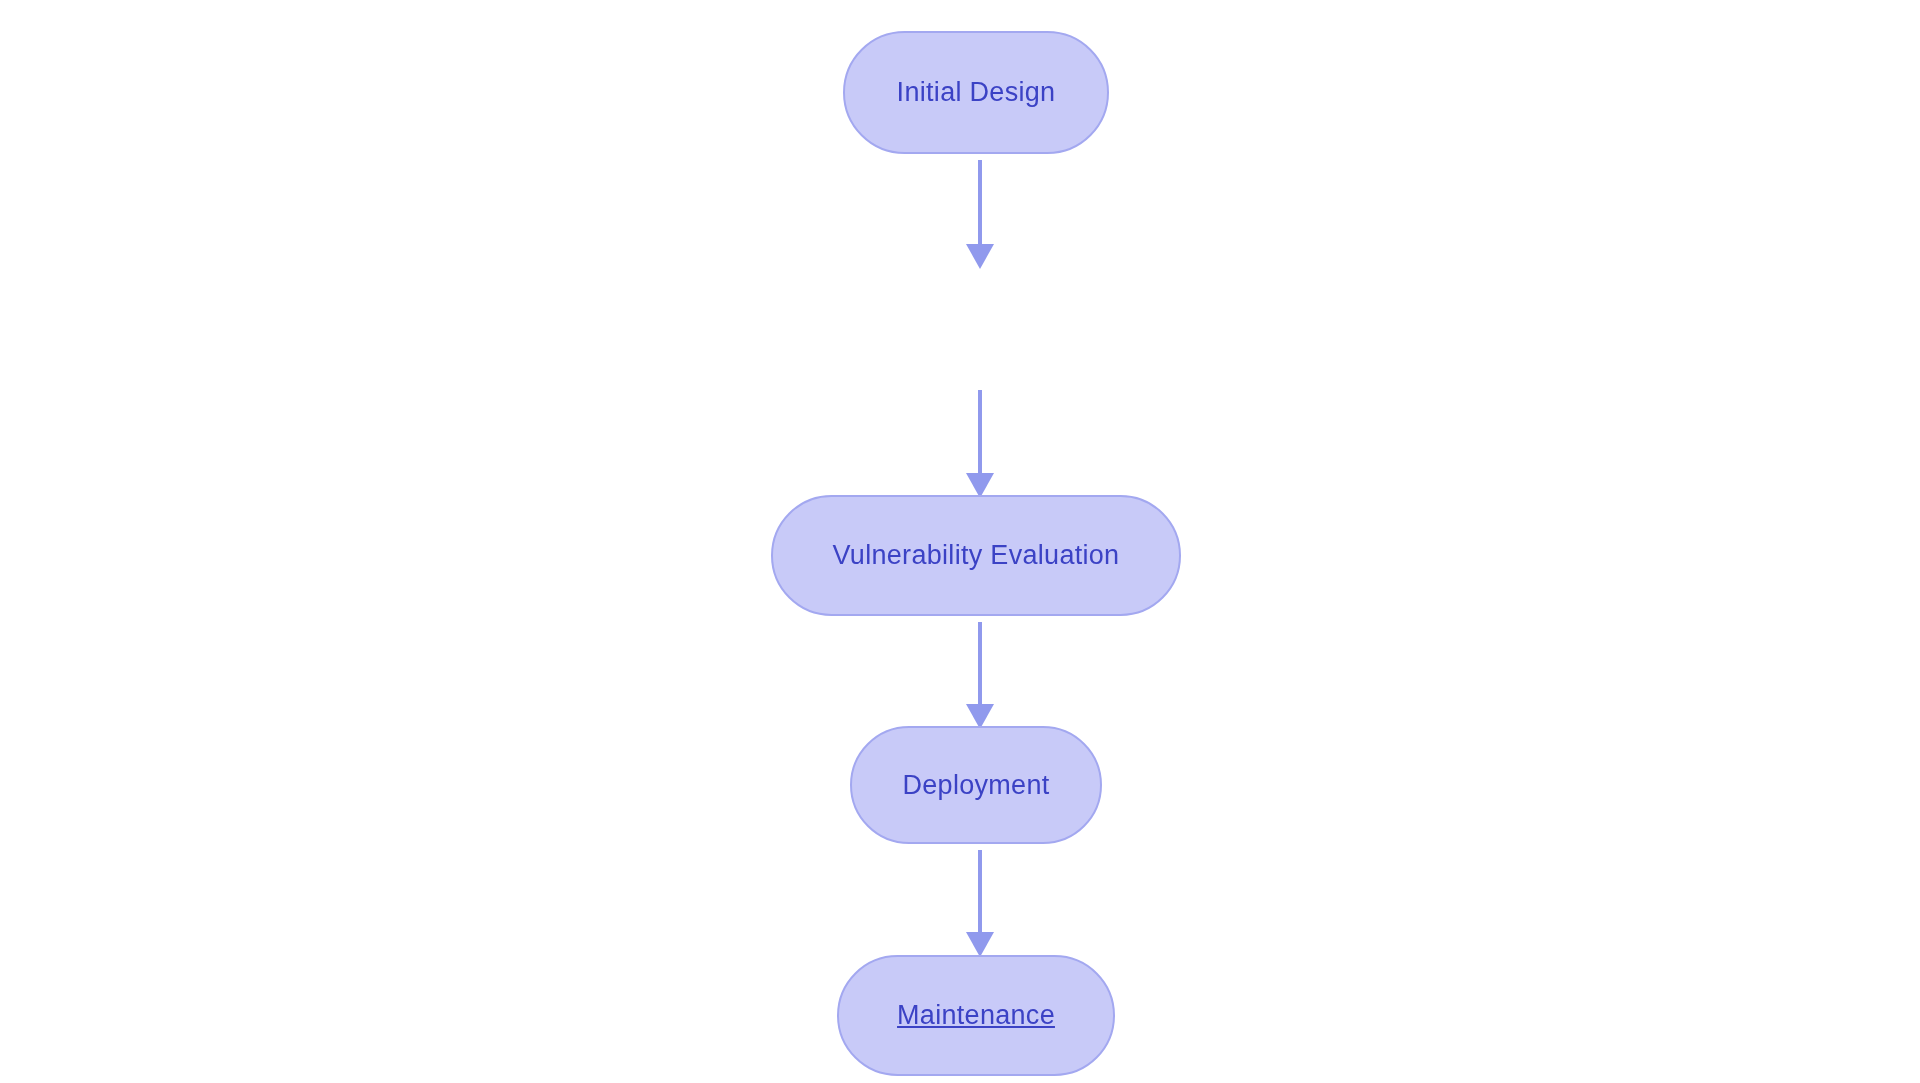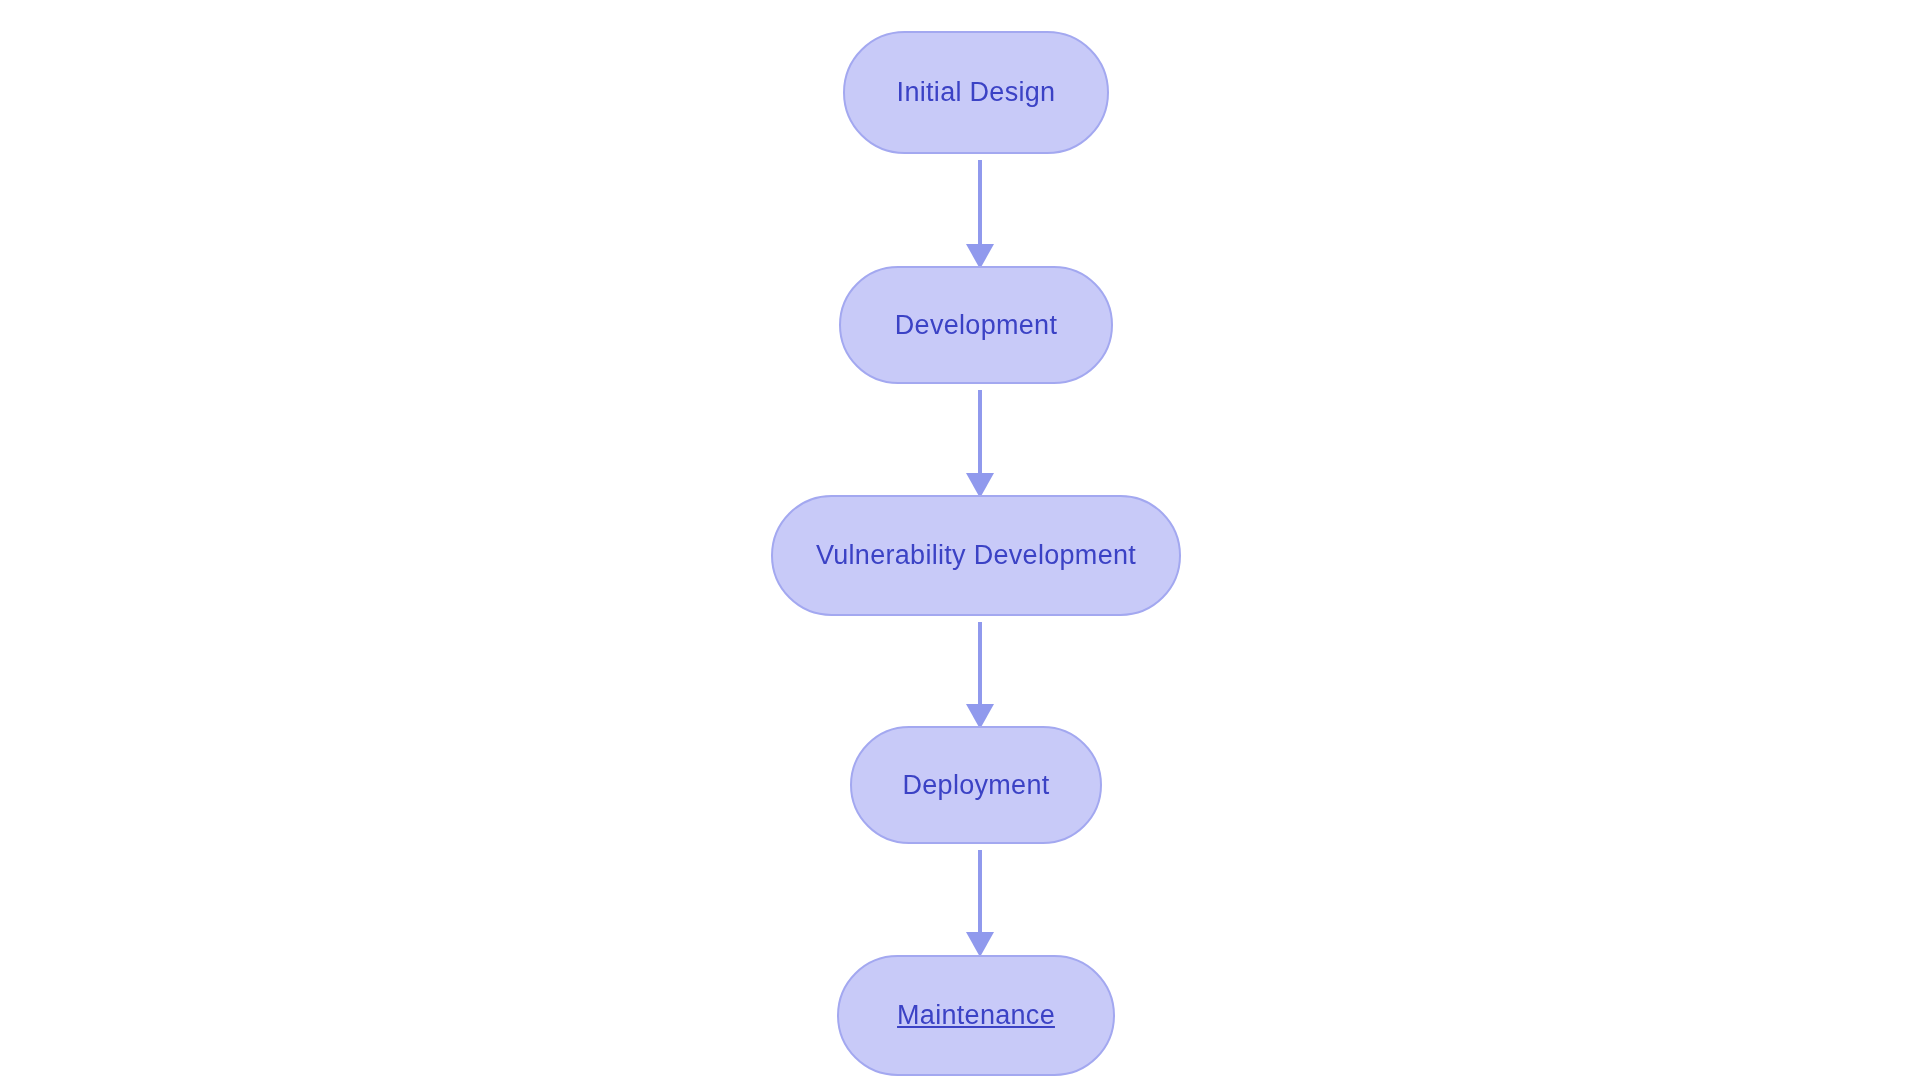--- a/index.html
+++ b/index.html
@@ -71,31 +71,28 @@
 
   <div class="flow-node n0">
     <span>Initial Design</span>
   </div>
 
   <div class="edge e0">
     <div class="shaft"></div>
     <div class="head"></div>
   </div>
 
-  <div class="flow-node n1">
-    <span>Development</span>
-  </div>
 
   <div class="edge e1">
     <div class="shaft"></div>
     <div class="head"></div>
   </div>
 
   <div class="flow-node n2">
-    <span>Vulnerability Development</span>
+    <span>Vulnerability Evaluation</span>
   </div>
 
   <div class="edge e2">
     <div class="shaft"></div>
     <div class="head"></div>
   </div>
 
   <div class="flow-node n3">
     <span>Deployment</span>
   </div>

